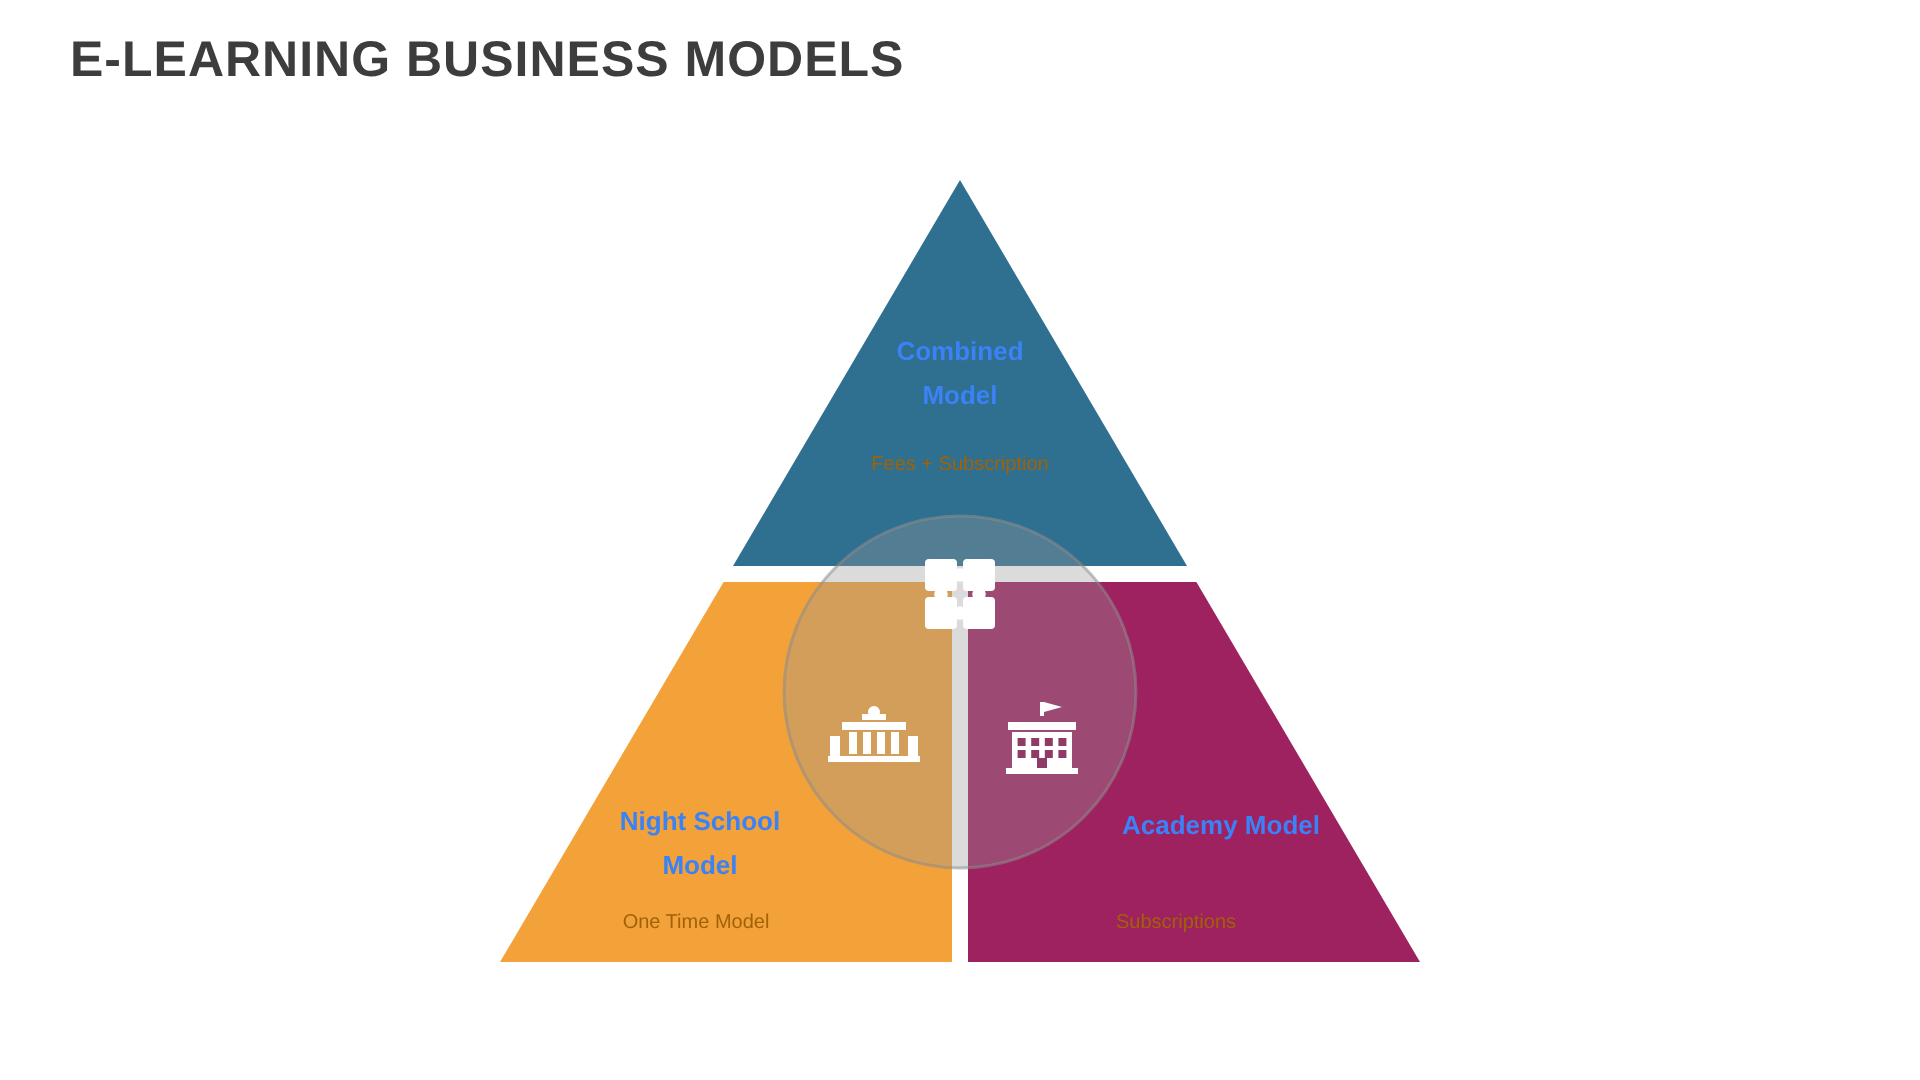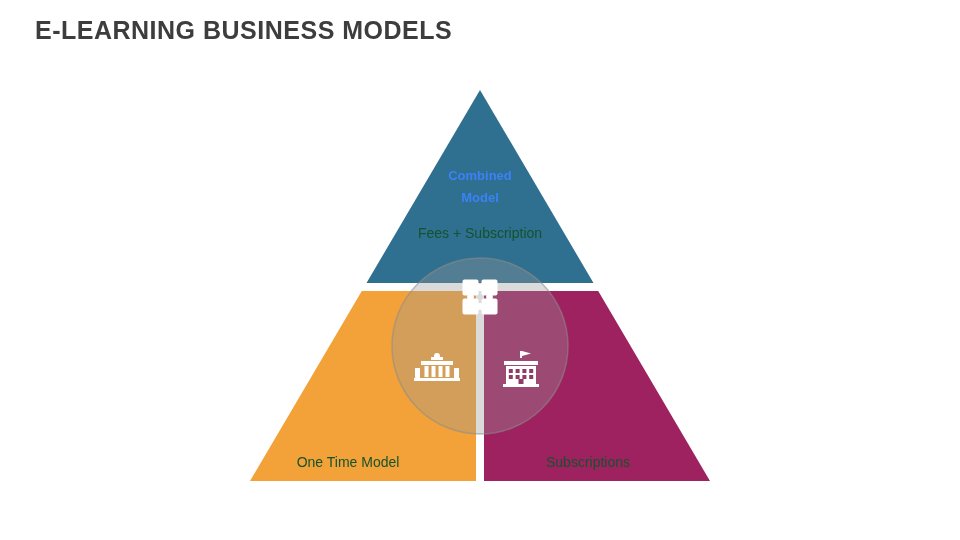--- a/index.html
+++ b/index.html
@@ -23,22 +23,22 @@
   .label-name{
     position:absolute;
     color:#3b82f6;
     font-weight:bold;
     font-size:13px;
     line-height:22px;
     text-align:center;
   }
   .label-detail{
     position:absolute;
-    color:#14532d;
-    font-size:14px;
+    color:#a16207;
+    font-size:10px;
     line-height:20px;
     text-align:center;
   }
   .name-combined{left:430px;top:165px;width:100px;}
   .detail-combined{left:380px;top:223px;width:200px;}
   .name-night{left:293px;top:400px;width:114px;}
   .detail-night{left:268px;top:452px;width:160px;}
   .name-academy{left:538px;top:402px;width:145px;}
   .detail-academy{left:508px;top:452px;width:160px;}
 </style>
@@ -99,17 +99,19 @@
         <rect x="8.2" y="-1" width="4" height="4"></rect>
         <rect x="-2.5" y="3" width="5" height="5"></rect>
       </g>
       <rect x="-18" y="8" width="36" height="3"></rect>
     </g>
   </svg>
 
   <div class="label-name name-combined">Combined Model</div>
   <div class="label-detail detail-combined">Fees + Subscription</div>
 
+  <div class="label-name name-night">Night School Model</div>
   <div class="label-detail detail-night">One Time Model</div>
 
+  <div class="label-name name-academy">Academy Model</div>
   <div class="label-detail detail-academy">Subscriptions</div>
 
 </div>
 
 </body></html>

